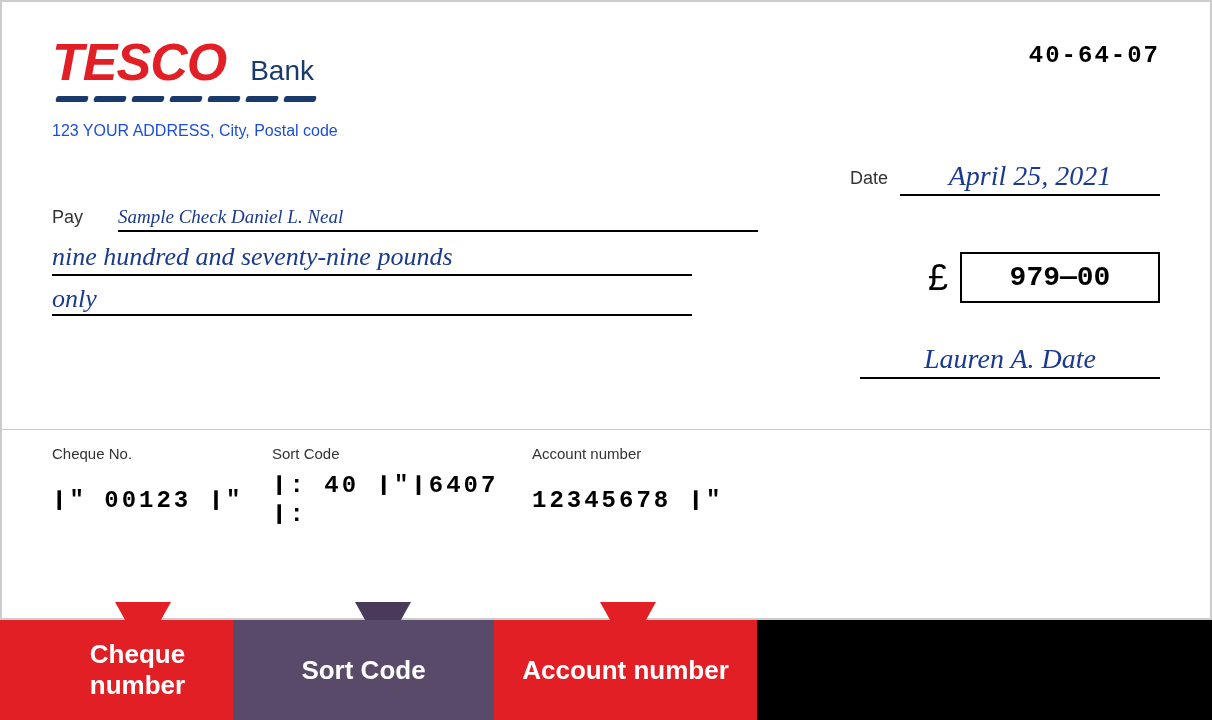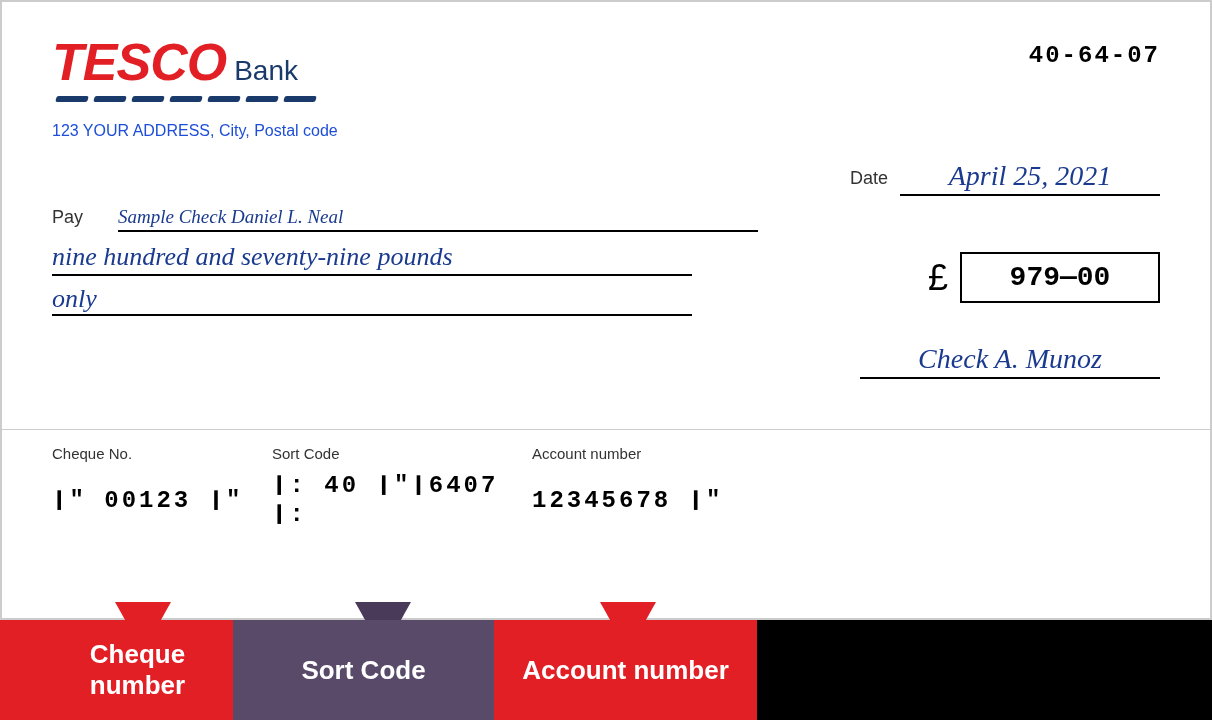--- a/index.html
+++ b/index.html
@@ -32,21 +32,21 @@
     }
 
     .logo-section {
       display: flex;
       flex-direction: column;
     }
 
     .logo-text {
       display: flex;
       align-items: baseline;
-      gap: 8px;
+      gap: 24px;
       text-align: center;
     }
 
     .tesco-text {
       font-size: 52px;
       font-weight: 900;
       color: #e31f26;
       letter-spacing: -1px;
       font-style: italic;
     }
@@ -384,21 +384,21 @@
       <div class="left-content">
         <span class="words-text">nine hundred and seventy-nine pounds</span>
         <span class="only-text">only</span>
       </div>
       <div class="right-content">
         <div class="amount-box-section">
           <span class="pound-sign">£</span>
           <div class="amount-box">979—00</div>
         </div>
         <div class="signature-section">
-          <span class="signature-value">Check A. Munoz</span>
+          <span class="signature-value">Lauren A. Date</span>
         </div>
       </div>
     </div>
   </div>
 
   <div class="micr-section">
     <div class="micr-labels">
       <span class="micr-label-item micr-label-cheque">Cheque No.</span>
       <span class="micr-label-item micr-label-sort">Sort Code</span>
       <span class="micr-label-item micr-label-account">Account number</span>

